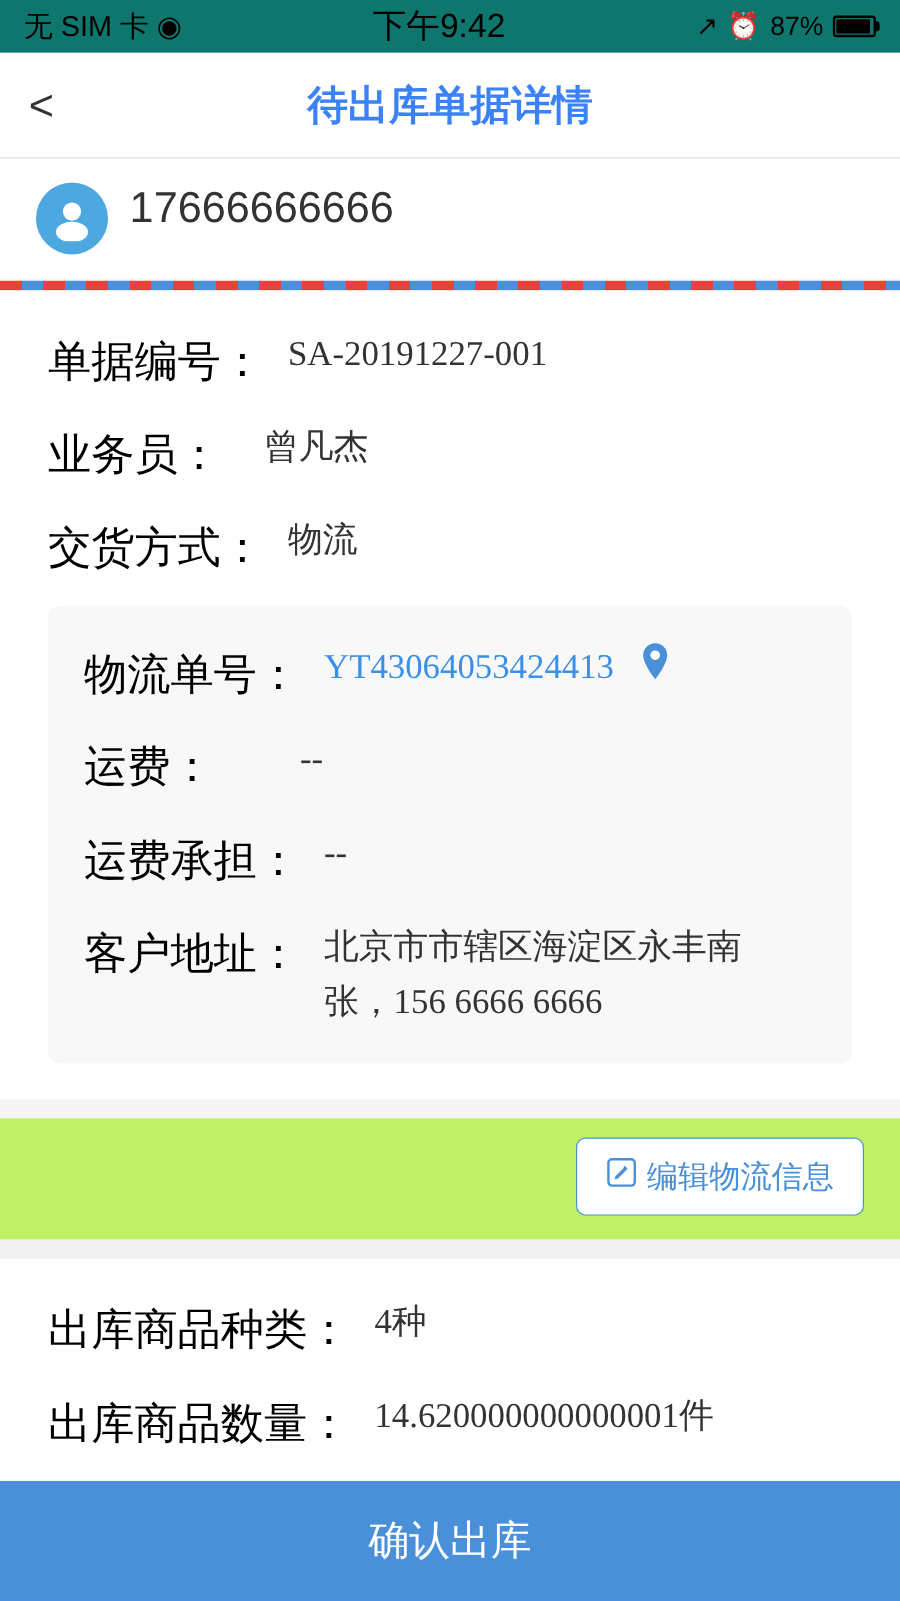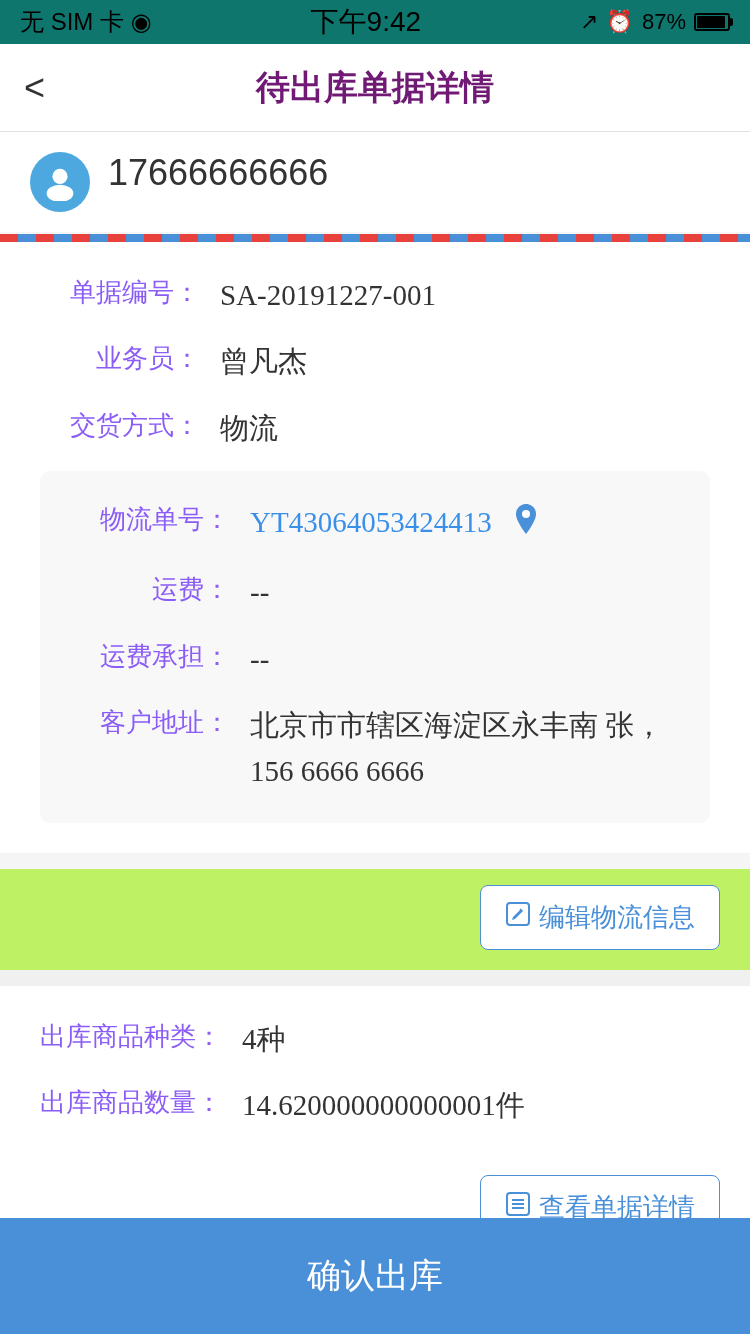--- a/index.html
+++ b/index.html
@@ -59,21 +59,21 @@
       border-bottom: 1px solid #e0e0e0;
     }
     .nav-back {
       position: absolute; left: 24px;
       font-size: 36px; color: #333;
       cursor: pointer;
     }
     .nav-title {
       font-size: 34px;
       font-weight: 600;
-      color: #701a75;
+      color: #3b82f6;
     }
 
     
     .phone-header {
       background: #fff;
       padding: 20px 30px;
       display: flex;
       align-items: flex-start;
       gap: 18px;
       margin-bottom: 2px;
@@ -105,24 +105,24 @@
       margin-bottom: 16px;
     }
     .info-row {
       display: flex;
       align-items: flex-start;
       margin-bottom: 20px;
       line-height: 1.6;
     }
     .info-row:last-child { margin-bottom: 0; }
     .info-label {
-      color: #8b5cf6;
-      font-size: 26px;
+      color: #000000;
+      font-size: 36px;
       min-width: 160px;
-      text-align: right;
+      text-align: left;
       flex-shrink: 0;
     }
     .info-value {
       color: #333;
       font-size: 29px;
       margin-left: 20px;
       flex: 1;
       font-family: Liberation Serif, serif;
     }
     .info-value.blue { color: #3a8fe8; }
@@ -177,21 +177,21 @@
     .view-btn-wrap {
       display: flex;
       justify-content: flex-end;
       padding: 16px 30px 20px;
       background: #fff;
     }
 
     
     .confirm-btn {
       width: 750px;
-      height: 116px;
+      height: 100px;
       background: #4a90d9;
       color: #fff;
       font-size: 34px;
       font-weight: 500;
       border: none;
       cursor: pointer;
       display: flex;
       align-items: center;
       justify-content: center;
       position: fixed;

